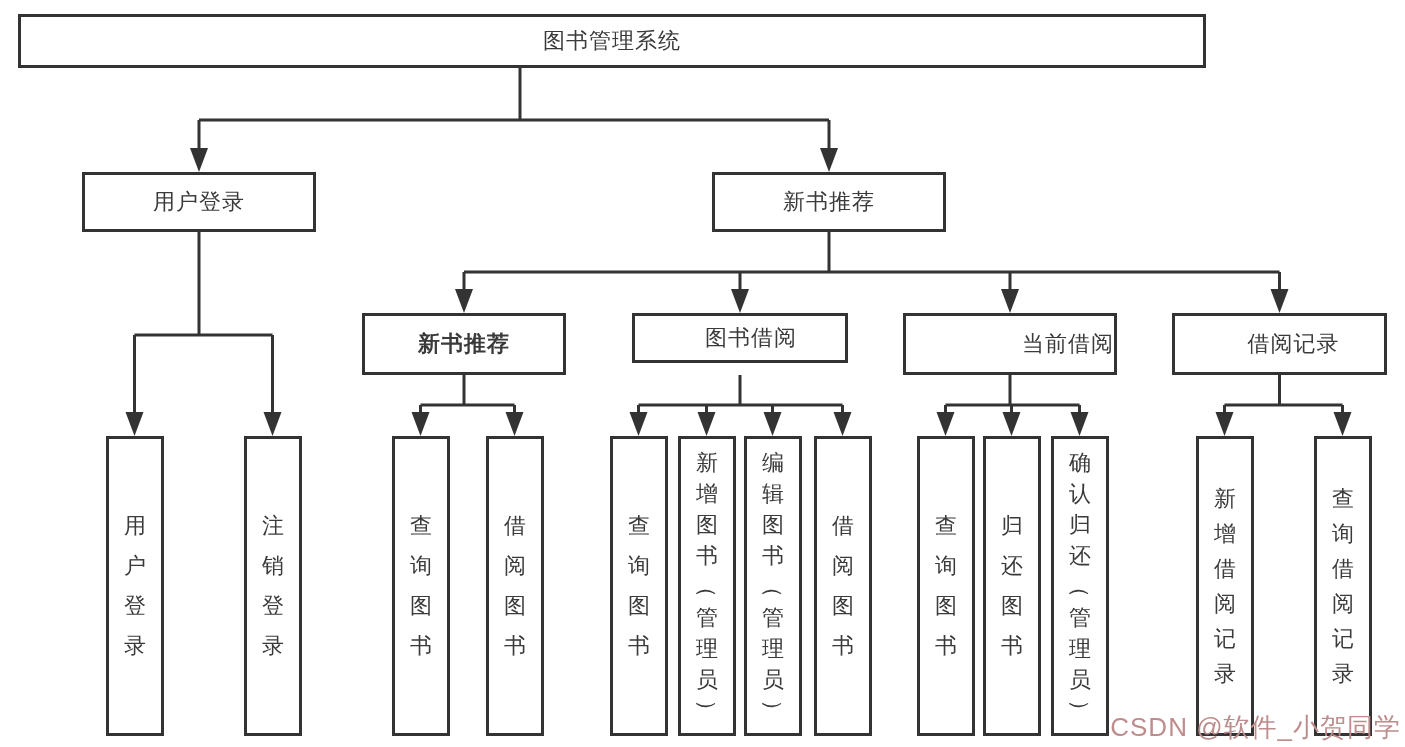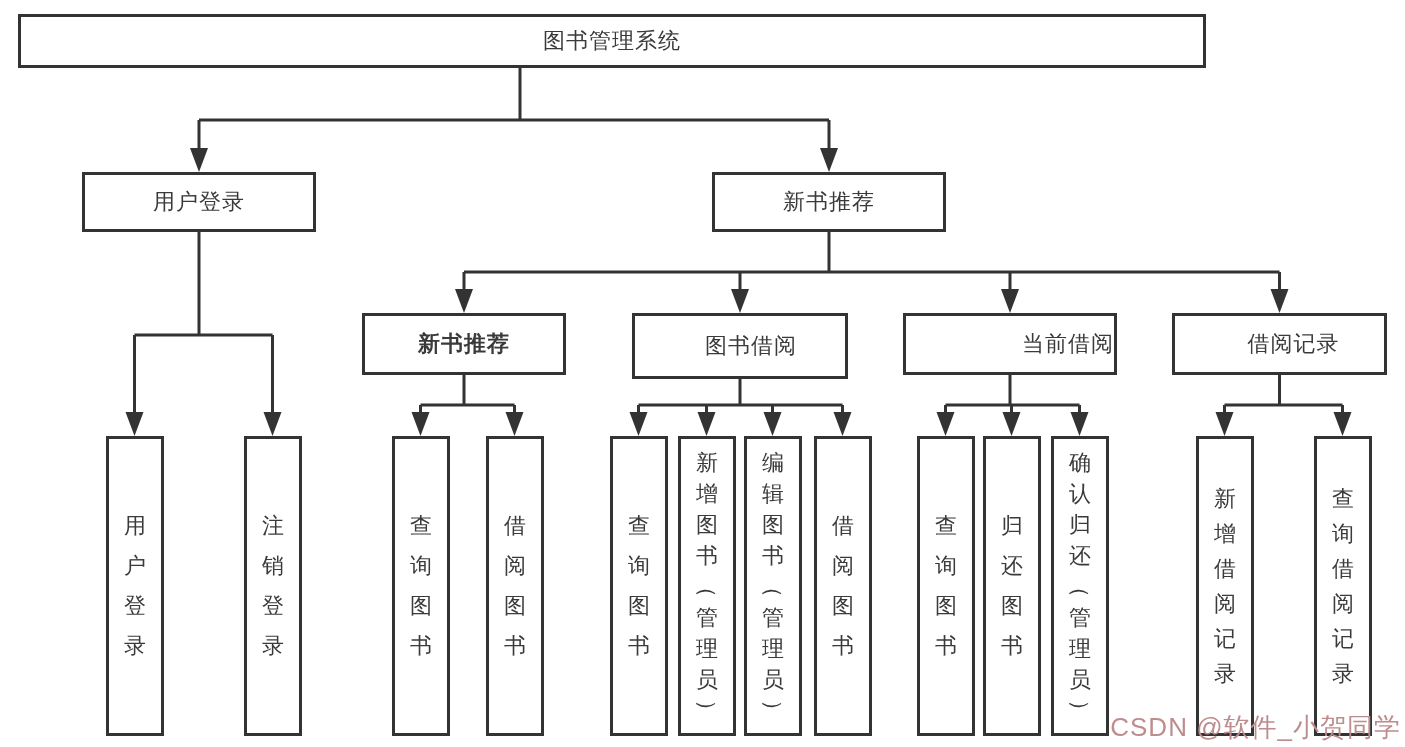--- a/index.html
+++ b/index.html
@@ -128,21 +128,21 @@
   <div class="node" style="left:82px;top:172px;width:234px;height:60px;">
     <span>用户登录</span>
   </div>
   <div class="node" style="left:712px;top:172px;width:234px;height:60px;">
     <span>新书推荐</span>
   </div>
 
   <div class="node" style="left:362px;top:313px;width:204px;height:62px;font-weight:bold;">
     <span>新书推荐</span>
   </div>
-  <div class="node" style="left:632px;top:313px;width:216px;height:66px;padding-left:22px;">
+  <div class="node" style="left:632px;top:313px;width:216px;height:50px;padding-left:22px;">
     <span>图书借阅</span>
   </div>
   <div class="node" style="left:903px;top:313px;width:214px;height:62px;justify-content:flex-end;">
     <span>当前借阅</span>
   </div>
   <div class="node" style="left:1172px;top:313px;width:215px;height:62px;padding-left:28px;">
     <span>借阅记录</span>
   </div>
 
   <div class="leaf v4" style="left:106px;">

